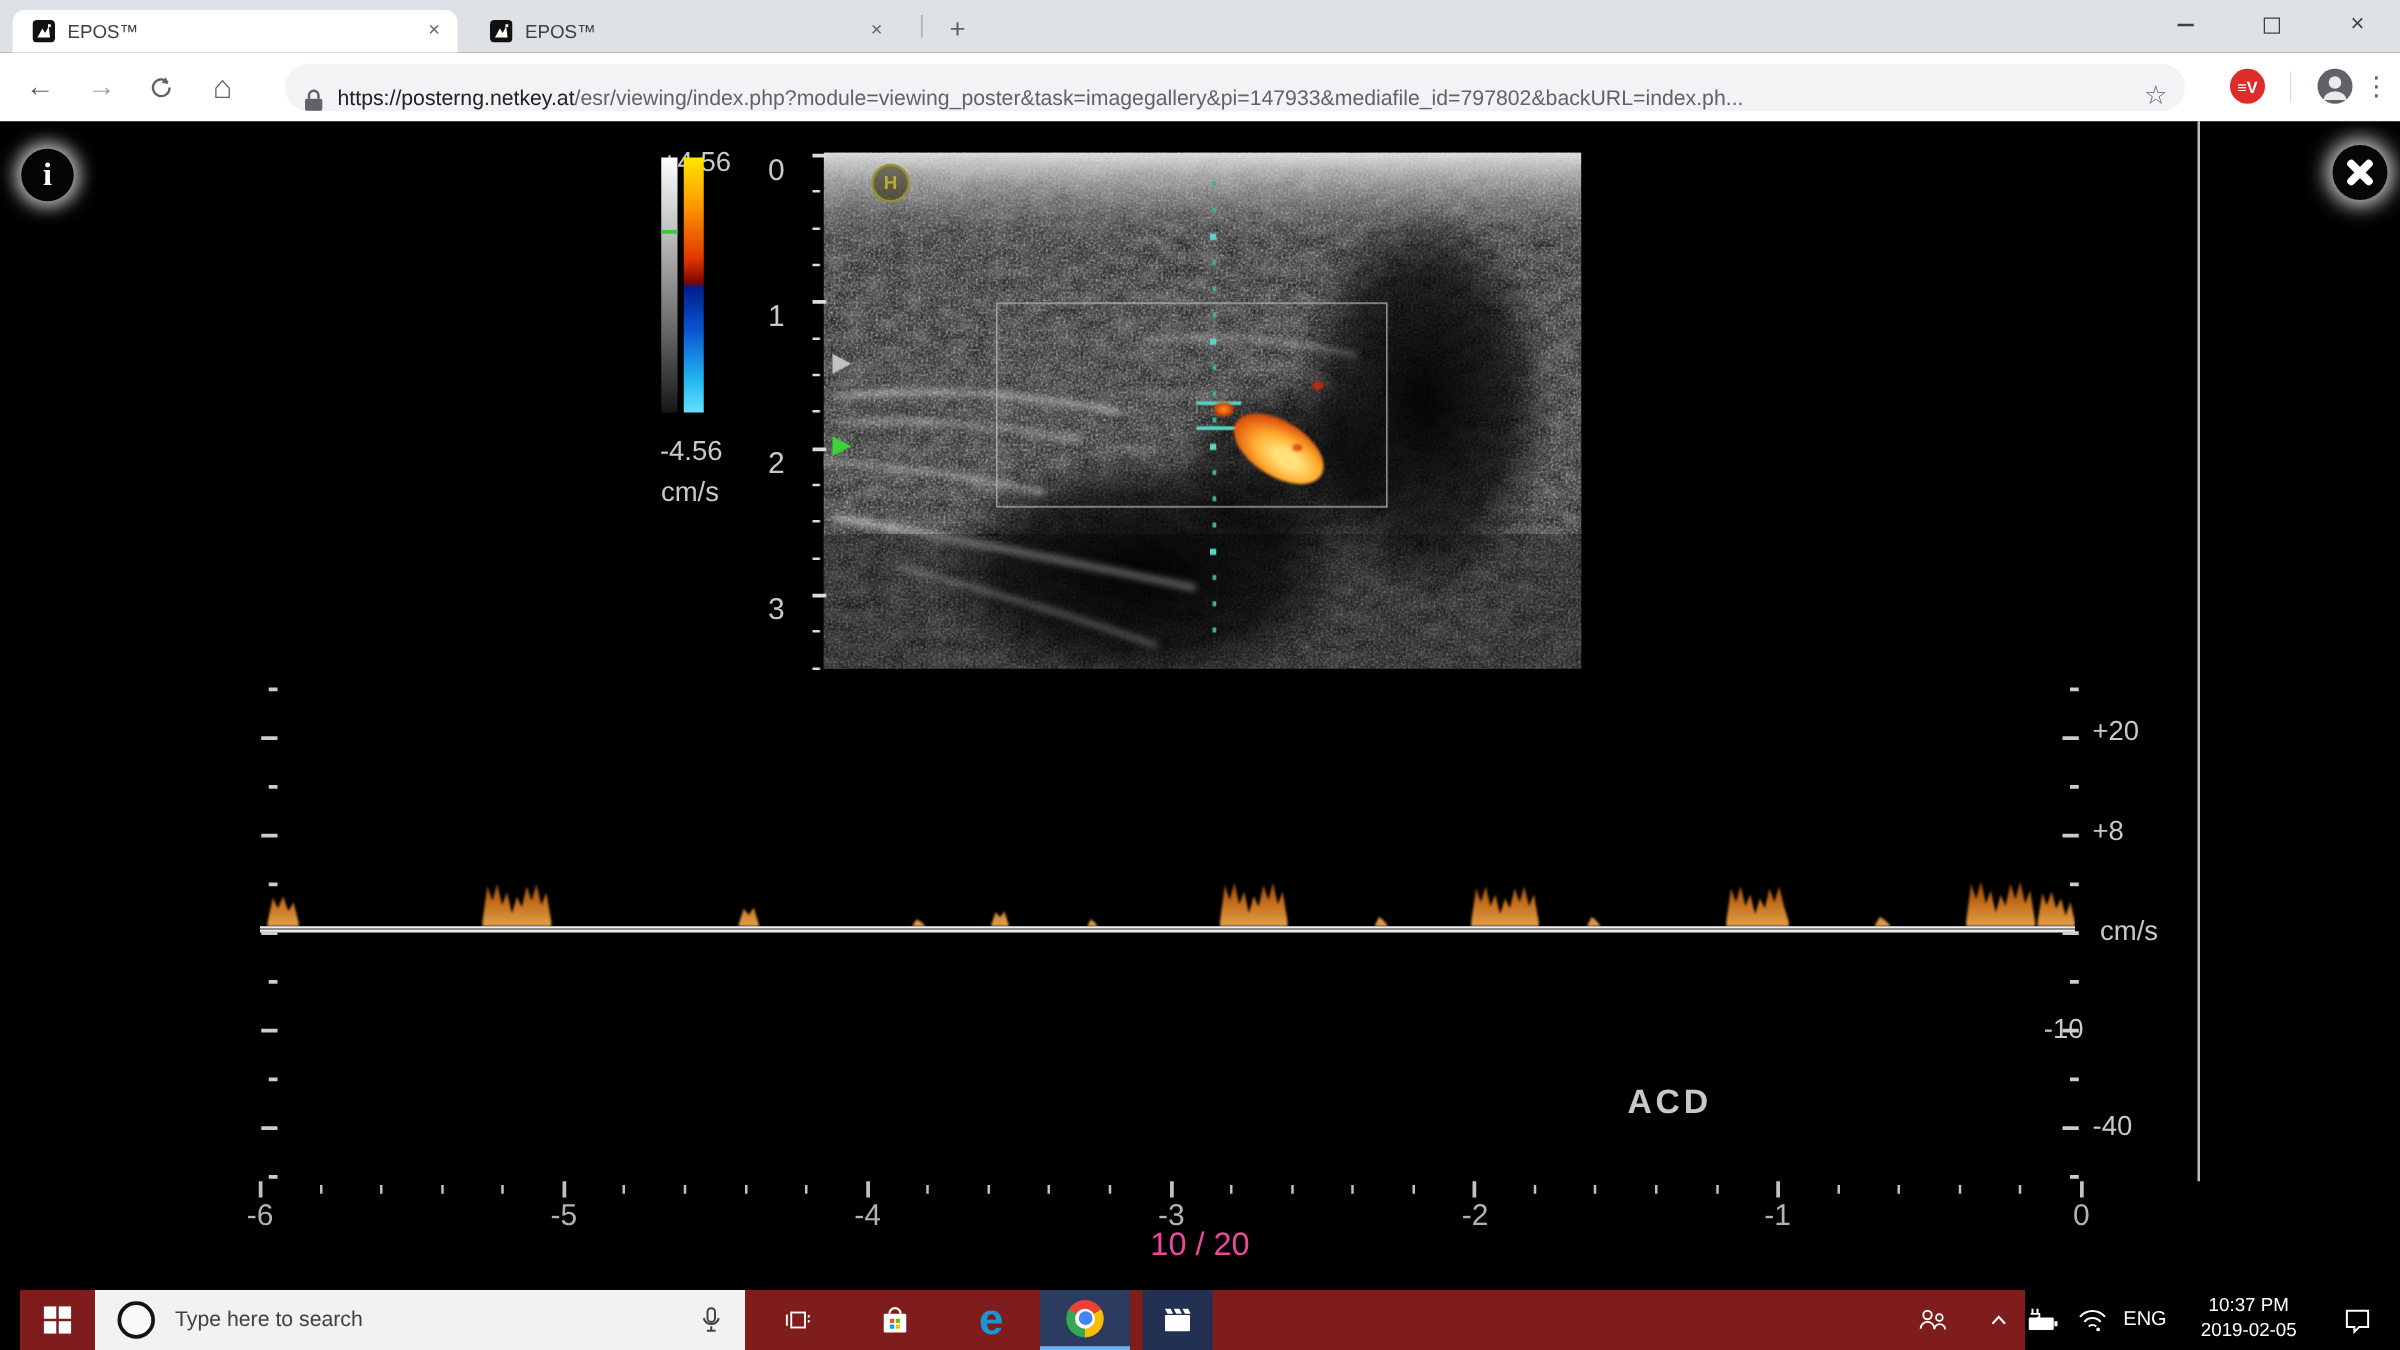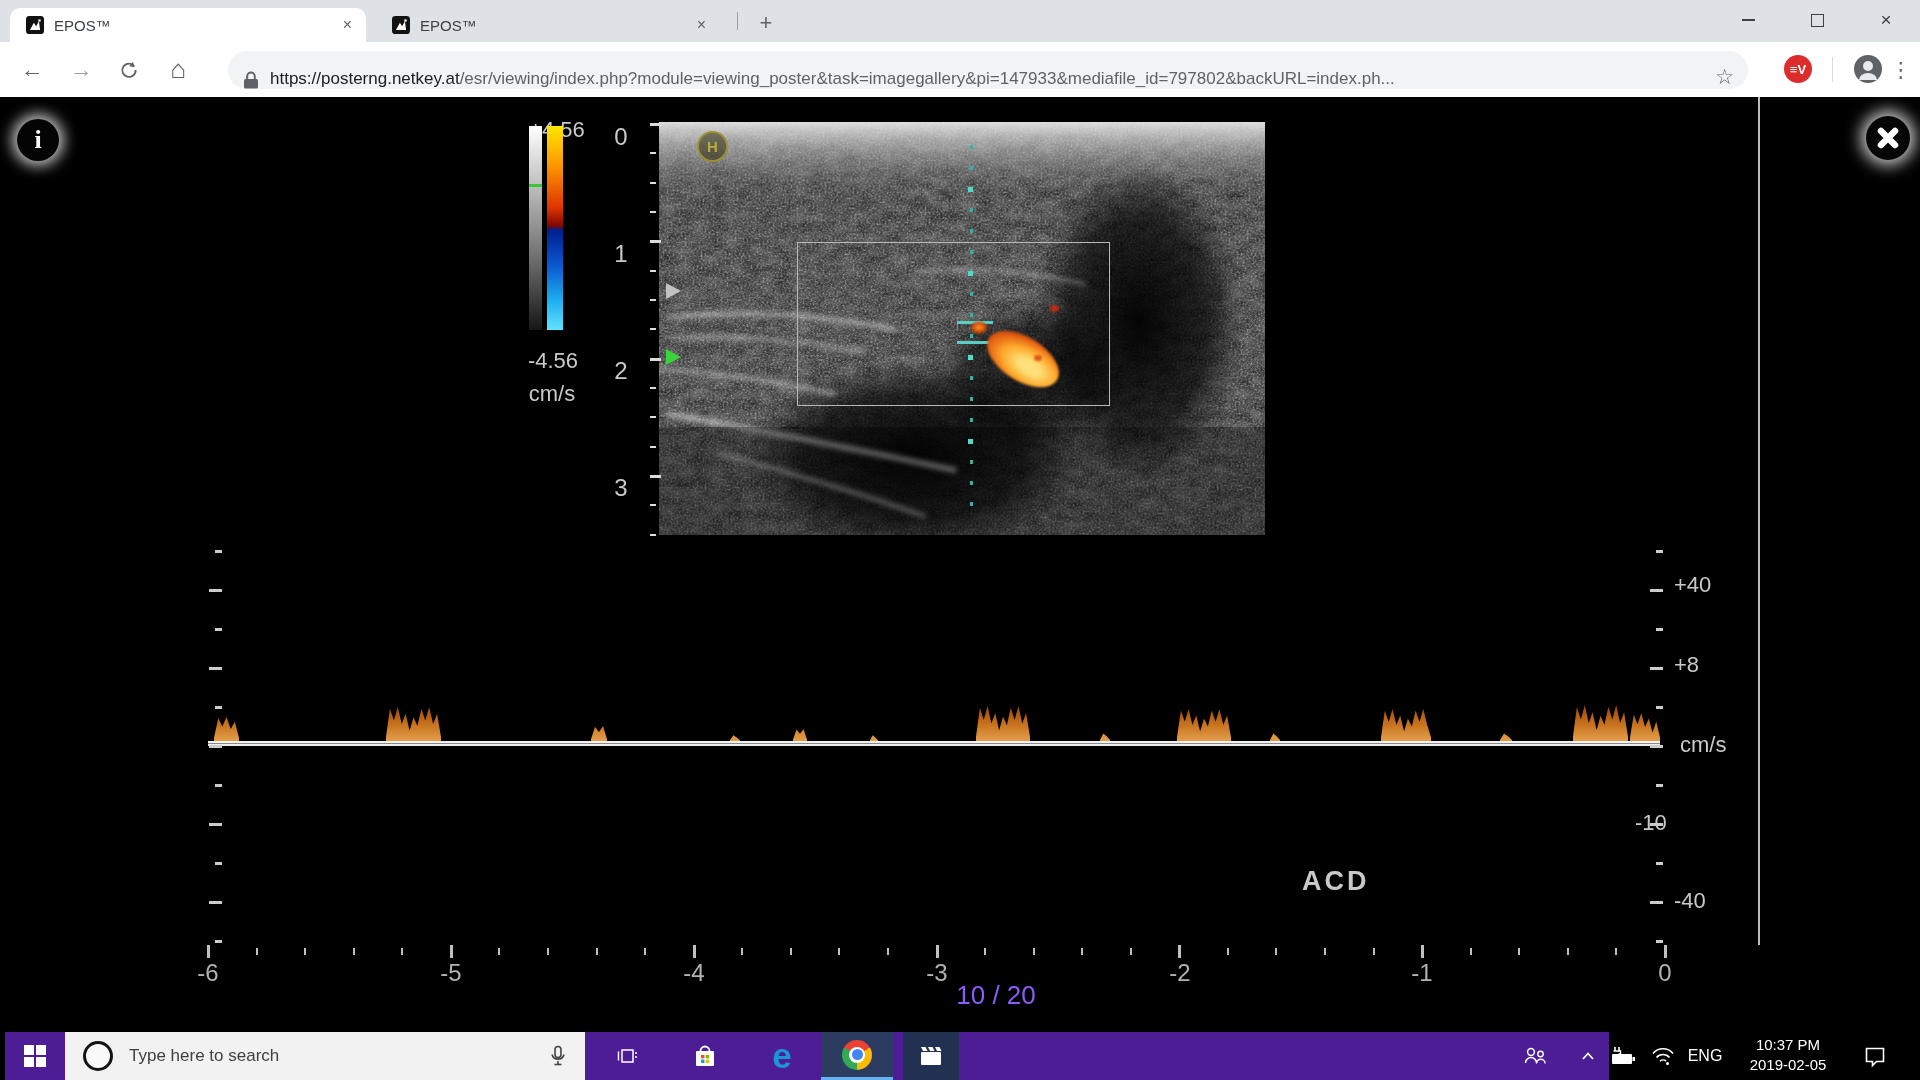--- a/index.html
+++ b/index.html
@@ -47,23 +47,23 @@
   .arrowR{position:absolute;width:0;height:0;border-top:8px solid transparent;border-bottom:8px solid transparent;}
   #graybar{position:absolute;left:529px;top:29px;width:13px;height:204px;
     background:linear-gradient(#ffffff,#bdbdbd 30%,#6e6e6e 65%,#161616);}
   #graybar .gmark{position:absolute;left:0;top:58px;width:13px;height:3px;background:#39c83c;}
   #colorbar{position:absolute;left:547px;top:29px;width:16px;height:204px;
     background:linear-gradient(#ffe600,#ff9d00 18%,#e03400 40%,#7e0700 49%,#001e8e 51%,#0a57d0 68%,#1fb0ef 86%,#62e2ff);}
   #baseline{position:absolute;left:208px;top:644px;width:1452px;height:5px;
     background:linear-gradient(#f2f2f2 0 35%,#8a8a8a 35% 60%,#ededed 60% 100%);}
   #separator{position:absolute;left:1758px;top:0;width:2px;height:848px;background:#cfcfcf;opacity:.9;}
   #acd{position:absolute;left:1302px;top:769px;color:#c8c8c8;font-size:27px;font-weight:bold;letter-spacing:3px;}
-  #counter{position:absolute;left:960px;top:883px;transform:translateX(-50%);color:#8b5cf6;font-size:26px;margin-left:36px;}
+  #counter{position:absolute;left:960px;top:883px;transform:translateX(-50%);color:#ec4899;font-size:26px;}
   
-  #taskbar{position:absolute;left:5px;top:1032px;width:1604px;height:48px;background:#4c1d95;}
+  #taskbar{position:absolute;left:16px;top:1032px;width:1604px;height:48px;background:#7f1d1d;}
   .tcell{position:absolute;top:0;height:48px;display:flex;align-items:center;justify-content:center;}
   #tb-search{position:absolute;left:60px;top:0;width:520px;height:48px;background:#f2f2f2;display:flex;align-items:center;}
   #cortana{width:24px;height:24px;border:3px solid #141414;border-radius:50%;margin-left:18px;flex:none;background:#f9f9f9;}
   #searchtext{color:#404040;font-size:17px;margin-left:16px;flex:1;}
   #chrome-cell{background:#2c3c60;border-bottom:3px solid #6ab1f0;box-sizing:border-box;}
   #movies-cell{background:#223052;}
   #chrome-ball{width:30px;height:30px;border-radius:50%;
     background:conic-gradient(from -60deg,#ea4335 0 120deg,#fbbc05 120deg 240deg,#34a853 240deg 360deg);
     display:flex;align-items:center;justify-content:center;}
   #chrome-ball .white{width:16px;height:16px;border-radius:50%;background:#fff;display:flex;align-items:center;justify-content:center;}
@@ -218,21 +218,21 @@
     <div class="gate" style="left:298px;top:199px;"></div>
     <div class="gate" style="left:298px;top:219px;"></div>
     <div class="blob" style="left:311px;top:199px;width:18px;height:13px;background:radial-gradient(closest-side,#ff9b30,#d04200 75%,rgba(150,40,0,0));"></div>
     <div class="blob" style="left:324px;top:215px;width:80px;height:44px;transform:rotate(32deg);background:radial-gradient(ellipse at 62% 58%,#ffe07a 0 16%,#ffab2e 42%,#e2590e 68%,rgba(160,40,4,0) 100%);"></div>
     <div class="blob" style="left:391px;top:183px;width:9px;height:7px;background:#c62d10;opacity:.9;"></div>
     <div class="blob" style="left:375px;top:233px;width:8px;height:6px;background:#d94414;opacity:.85;"></div>
   <div class="tk" style="left: 311px; top: 23px; width: 3px; height: 4px; background: rgb(63, 174, 158);"></div><div class="tk" style="left: 311px; top: 44px; width: 3px; height: 4px; background: rgb(63, 174, 158);"></div><div class="tk" style="left: 309px; top: 65px; width: 5px; height: 5px; background: rgb(89, 214, 196);"></div><div class="tk" style="left: 311px; top: 86px; width: 3px; height: 4px; background: rgb(63, 174, 158);"></div><div class="tk" style="left: 311px; top: 107px; width: 3px; height: 4px; background: rgb(63, 174, 158);"></div><div class="tk" style="left: 311px; top: 128px; width: 3px; height: 4px; background: rgb(63, 174, 158);"></div><div class="tk" style="left: 309px; top: 149px; width: 5px; height: 5px; background: rgb(89, 214, 196);"></div><div class="tk" style="left: 311px; top: 170px; width: 3px; height: 4px; background: rgb(63, 174, 158);"></div><div class="tk" style="left: 311px; top: 191px; width: 3px; height: 4px; background: rgb(63, 174, 158);"></div><div class="tk" style="left: 311px; top: 212px; width: 3px; height: 4px; background: rgb(63, 174, 158);"></div><div class="tk" style="left: 309px; top: 233px; width: 5px; height: 5px; background: rgb(89, 214, 196);"></div><div class="tk" style="left: 311px; top: 254px; width: 3px; height: 4px; background: rgb(63, 174, 158);"></div><div class="tk" style="left: 311px; top: 275px; width: 3px; height: 4px; background: rgb(63, 174, 158);"></div><div class="tk" style="left: 311px; top: 296px; width: 3px; height: 4px; background: rgb(63, 174, 158);"></div><div class="tk" style="left: 309px; top: 317px; width: 5px; height: 5px; background: rgb(89, 214, 196);"></div><div class="tk" style="left: 311px; top: 338px; width: 3px; height: 4px; background: rgb(63, 174, 158);"></div><div class="tk" style="left: 311px; top: 359px; width: 3px; height: 4px; background: rgb(63, 174, 158);"></div><div class="tk" style="left: 311px; top: 380px; width: 3px; height: 4px; background: rgb(63, 174, 158);"></div></div>
 
   <div id="separator"></div>
 
-  <div class="vlabel" style="left:1674px;top:488px;">+40</div>
+  <div class="vlabel" style="left:1674px;top:488px;">+20</div>
   <div class="vlabel" style="left:1674px;top:568px;">+8</div>
   <div class="vlabel" style="left:1680px;top:648px;">cm/s</div>
   <div class="vlabel" style="left:1635px;top:726px;">-10</div>
   <div class="vlabel" style="left:1674px;top:804px;">-40</div>
 
   <svg id="trace" class="abs" style="left:208px;top:548px;" width="1452" height="96" viewBox="0 0 1452 96">
     <defs>
       <linearGradient id="tg" x1="0" y1="0" x2="0" y2="1">
         <stop offset="0" stop-color="#a34a06"></stop>
         <stop offset="0.55" stop-color="#d37a22"></stop>

